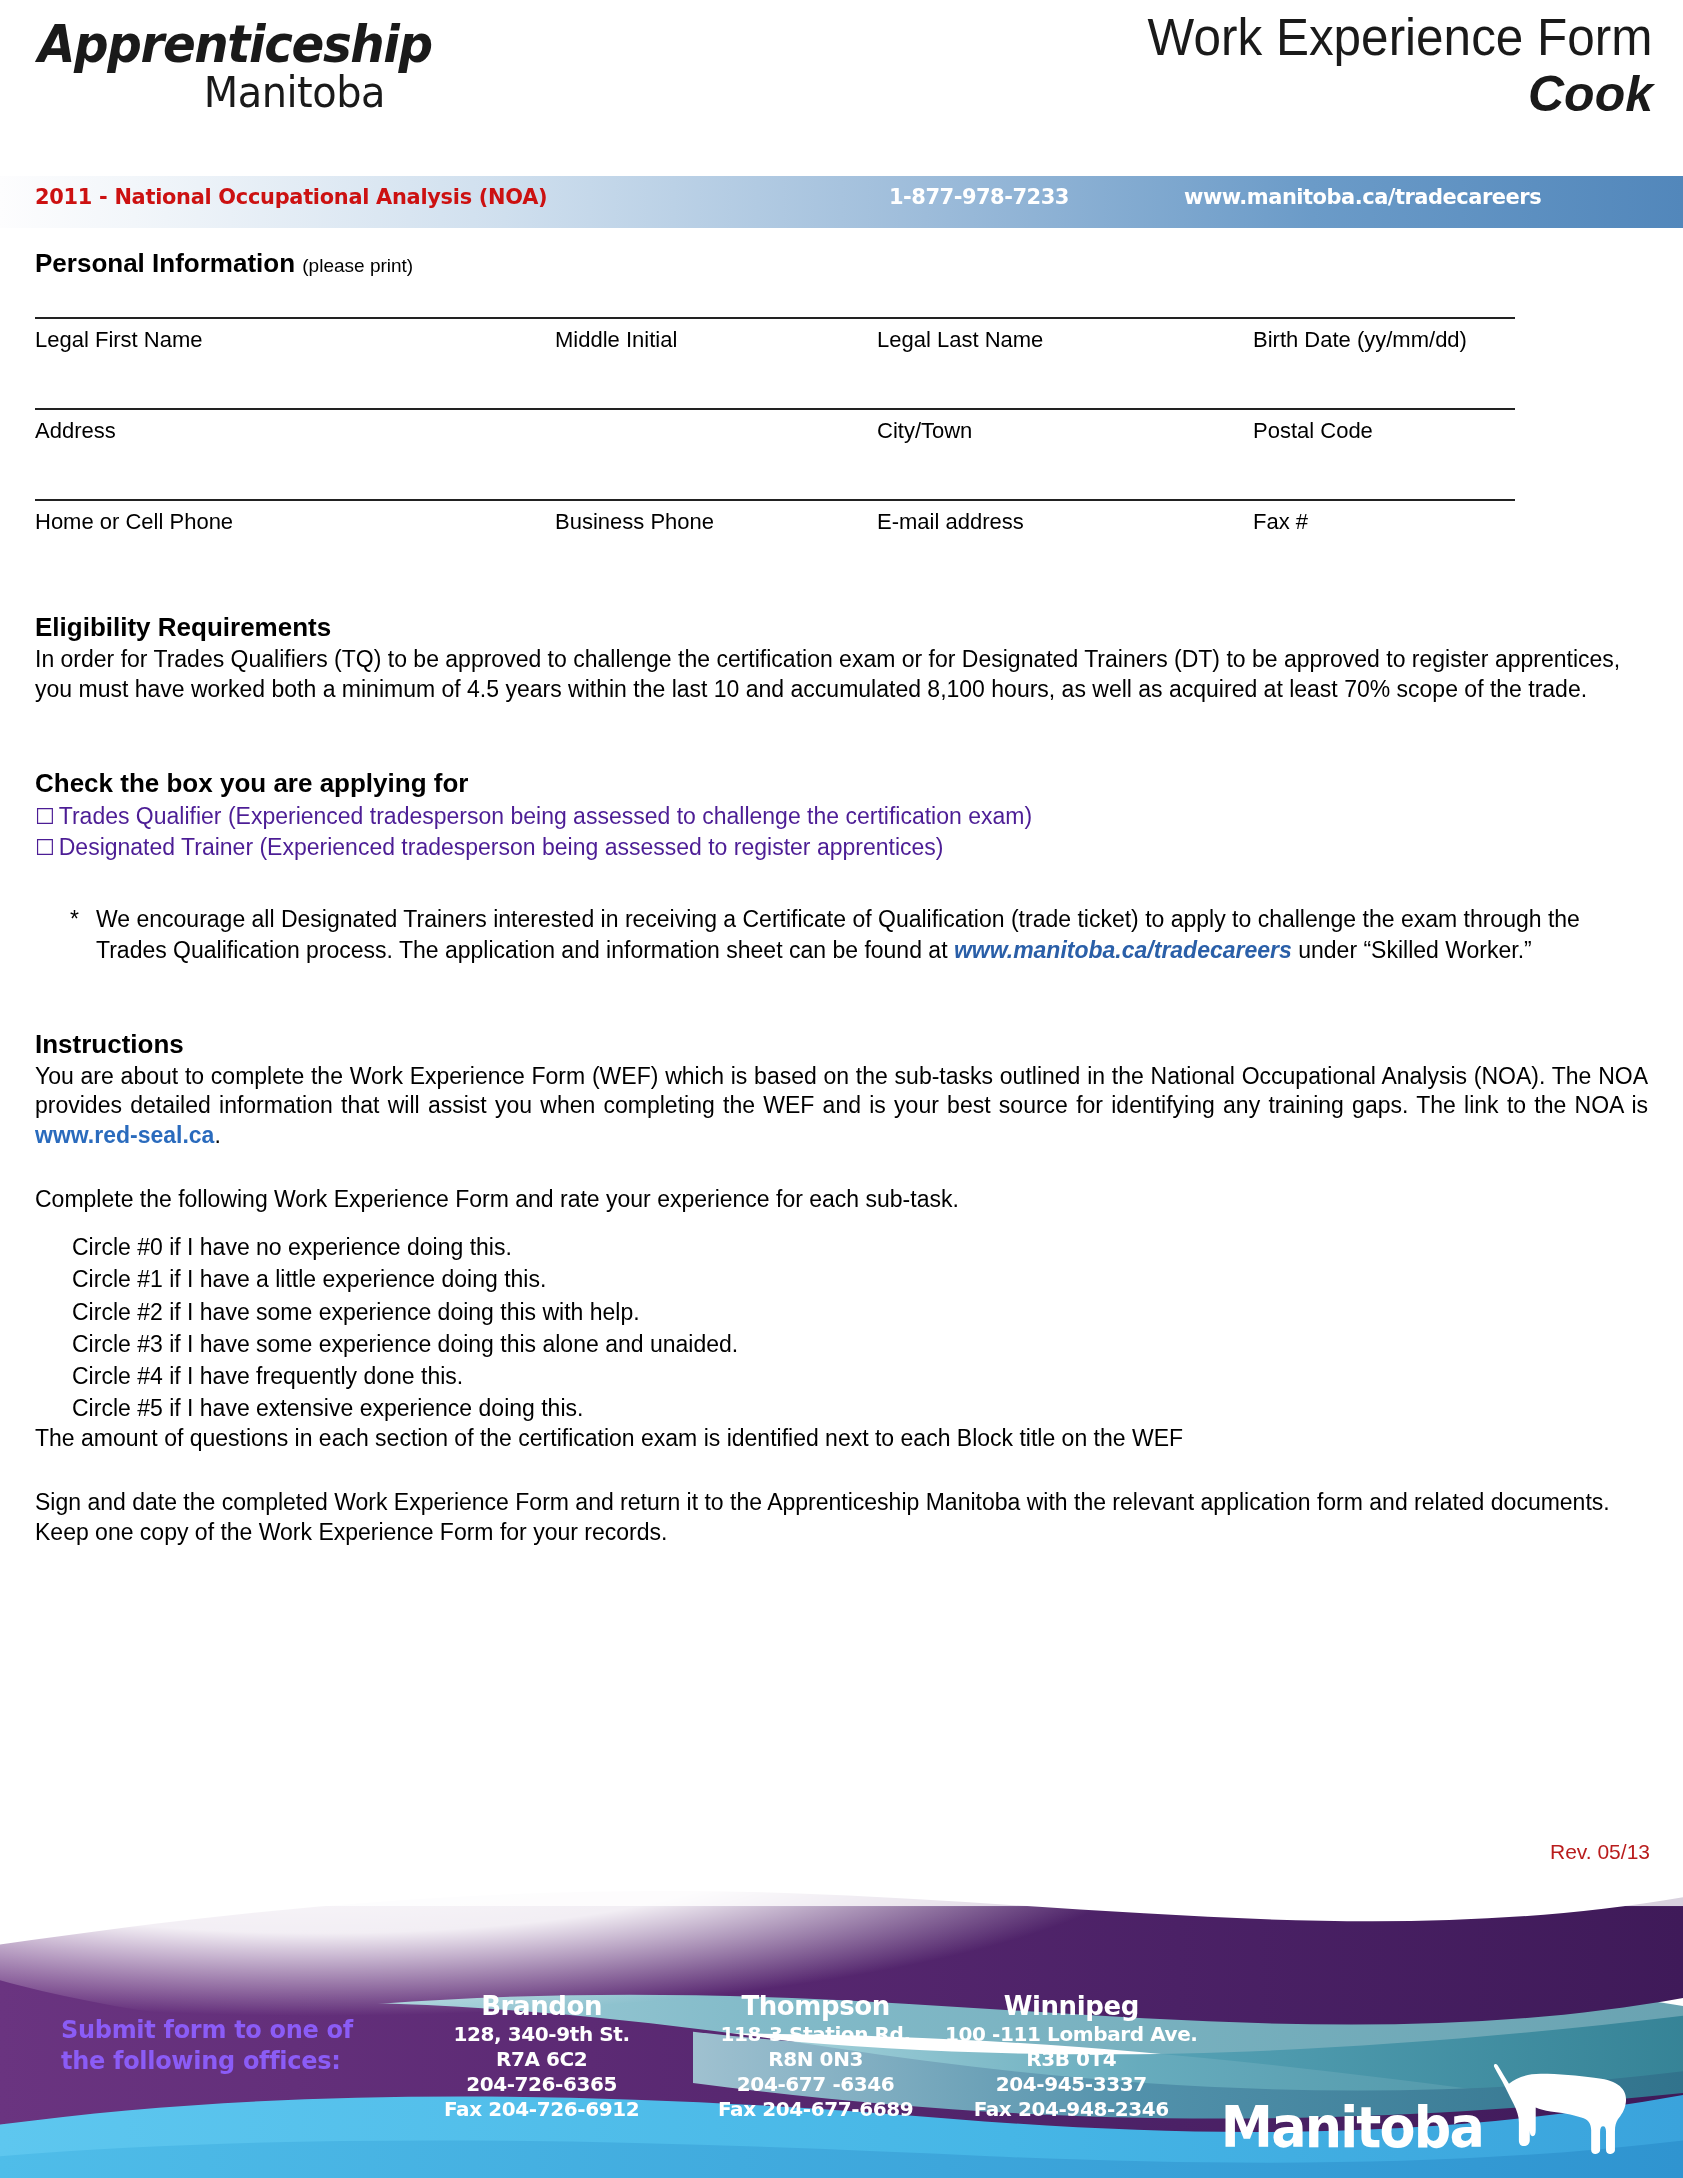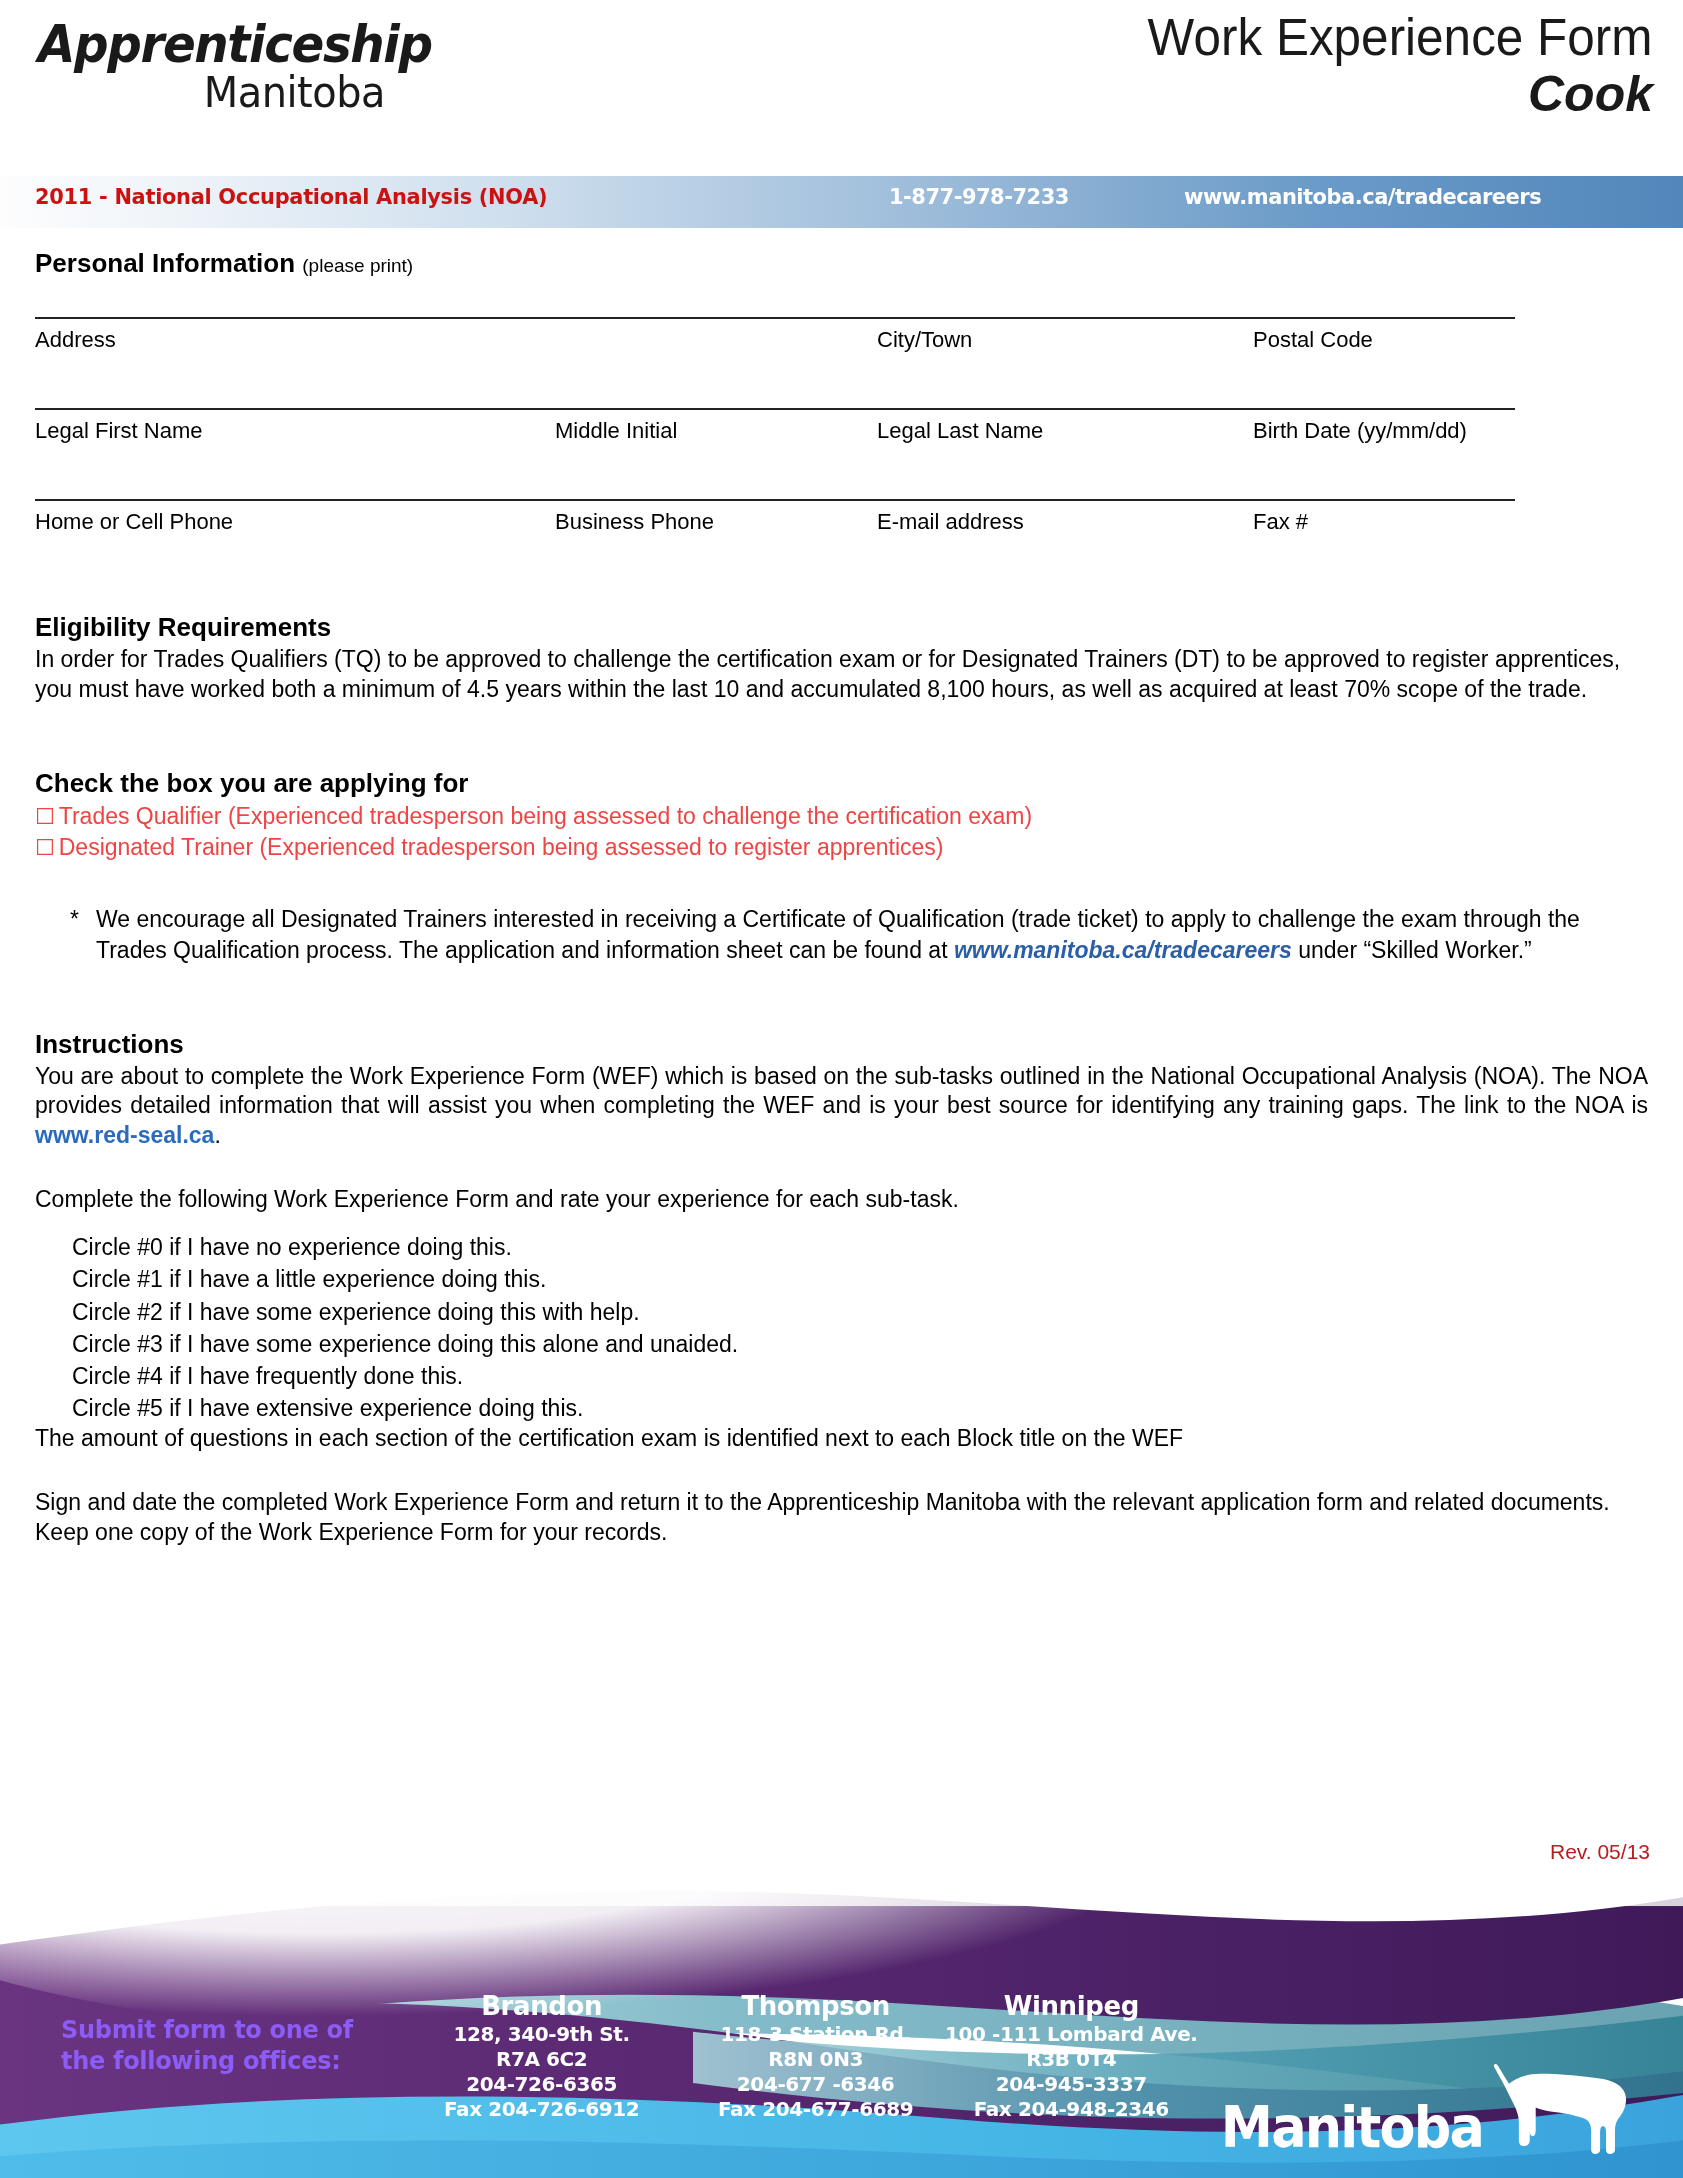--- a/index.html
+++ b/index.html
@@ -183,21 +183,21 @@
 
   .head-tight {
     font-size: 26px;
     font-weight: bold;
     margin: 8px 0 2px 0;
   }
 
   .checkline {
     font-size: 23px;
     line-height: 1.34;
-    color: #ef4444;
+    color: #4c1d95;
   }
   .cbox {
     display: inline-block;
     font-family: "DejaVu Sans", sans-serif;
     font-size: 22px;
     margin-right: 4px;
   }
 
   .note-block {
     margin-top: 42px;
@@ -327,30 +327,30 @@
   </div>
 </div>
 
 <div class="content">
 
   <div class="section-head"><span>Personal Information</span> <span class="sub">(please print)</span></div>
 
   <div class="pi-wrap">
     <div class="pi-row">
       <div class="pi-rule"></div>
-      <div class="pi-label c1">Address</div>
-      <div class="pi-label c3">City/Town</div>
-      <div class="pi-label c4">Postal Code</div>
-    </div>
-    <div class="pi-row">
-      <div class="pi-rule"></div>
       <div class="pi-label c1">Legal First Name</div>
       <div class="pi-label c2">Middle Initial</div>
       <div class="pi-label c3">Legal Last Name</div>
       <div class="pi-label c4">Birth Date (yy/mm/dd)</div>
+    </div>
+    <div class="pi-row">
+      <div class="pi-rule"></div>
+      <div class="pi-label c1">Address</div>
+      <div class="pi-label c3">City/Town</div>
+      <div class="pi-label c4">Postal Code</div>
     </div>
     <div class="pi-row">
       <div class="pi-rule"></div>
       <div class="pi-label c1">Home or Cell Phone</div>
       <div class="pi-label c2">Business Phone</div>
       <div class="pi-label c3">E-mail address</div>
       <div class="pi-label c4">Fax #</div>
     </div>
   </div>
 

